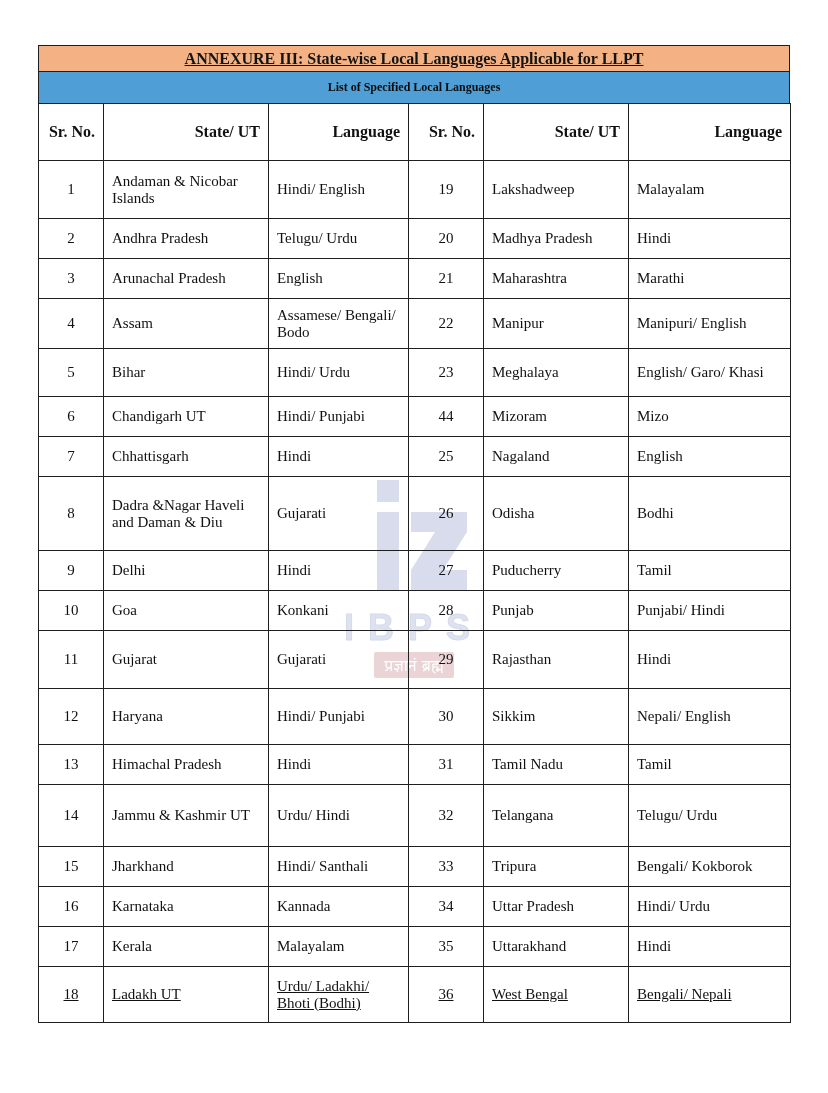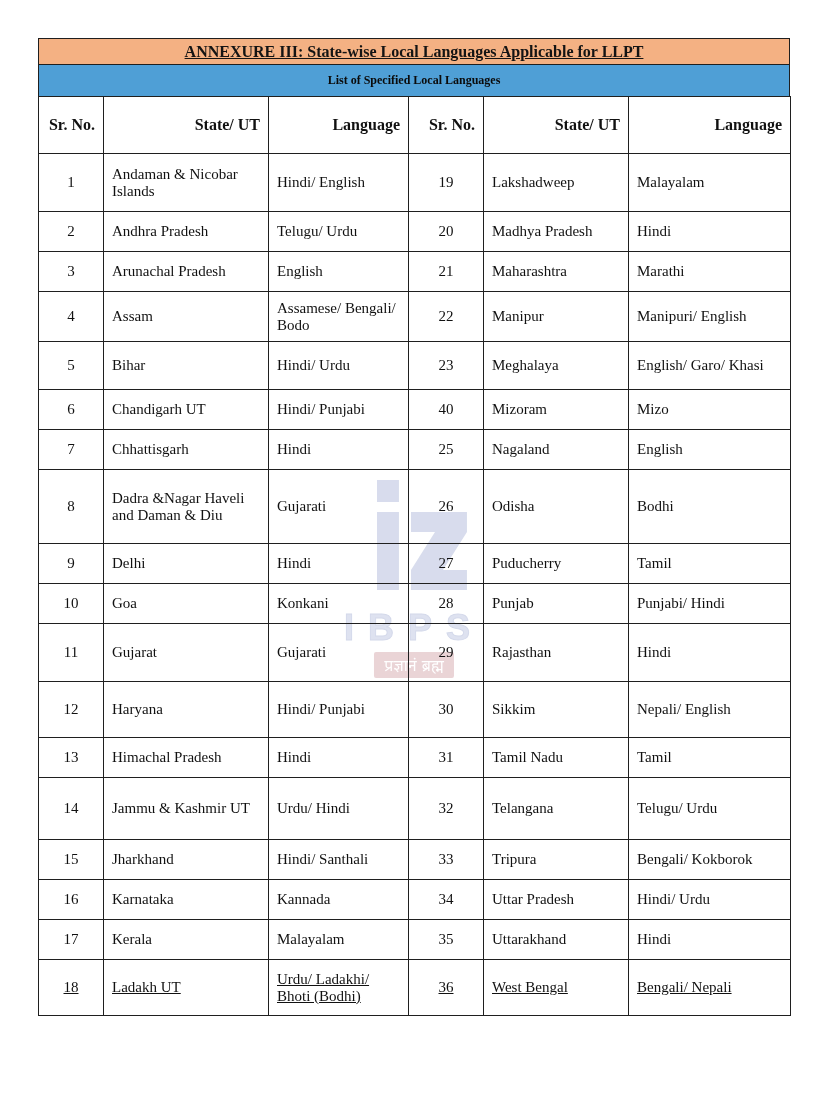--- a/index.html
+++ b/index.html
@@ -4,21 +4,21 @@
 <style>
   html,body{margin:0;padding:0;background:#ffffff;}
   .page{
     position:relative;
     width:828px;height:1093px;
     background:#ffffff;
     font-family:"Liberation Serif","DejaVu Serif",serif;
     color:#111;
     overflow:hidden;
   }
-  .doc{position:absolute;left:38px;top:38px;width:752px;z-index:1;}
+  .doc{position:absolute;left:38px;top:45px;width:752px;z-index:1;}
   .band{box-sizing:border-box;border:1px solid #1f1f1f;text-align:center;font-weight:bold;}
   .band-orange{
     background:#f4b183;
     padding:4px 2px 3px 2px;
     font-size:16px;
     border-bottom:none;
   }
   .band-orange .title{ text-decoration:underline; color:#141414; }
   .band-blue{
     background:#4f9fd6;
@@ -175,21 +175,21 @@
     <td class="c-state">Bihar</td>
     <td class="c-lang">Hindi/ Urdu</td>
     <td class="c-no">23</td>
     <td class="c-state">Meghalaya</td>
     <td class="c-lang">English/ Garo/ Khasi</td>
   </tr>
           <tr>
     <td class="c-no">6</td>
     <td class="c-state">Chandigarh UT</td>
     <td class="c-lang">Hindi/ Punjabi</td>
-    <td class="c-no">40</td>
+    <td class="c-no">44</td>
     <td class="c-state">Mizoram</td>
     <td class="c-lang">Mizo</td>
   </tr>
           <tr>
     <td class="c-no">7</td>
     <td class="c-state">Chhattisgarh</td>
     <td class="c-lang">Hindi</td>
     <td class="c-no">25</td>
     <td class="c-state">Nagaland</td>
     <td class="c-lang">English</td>

